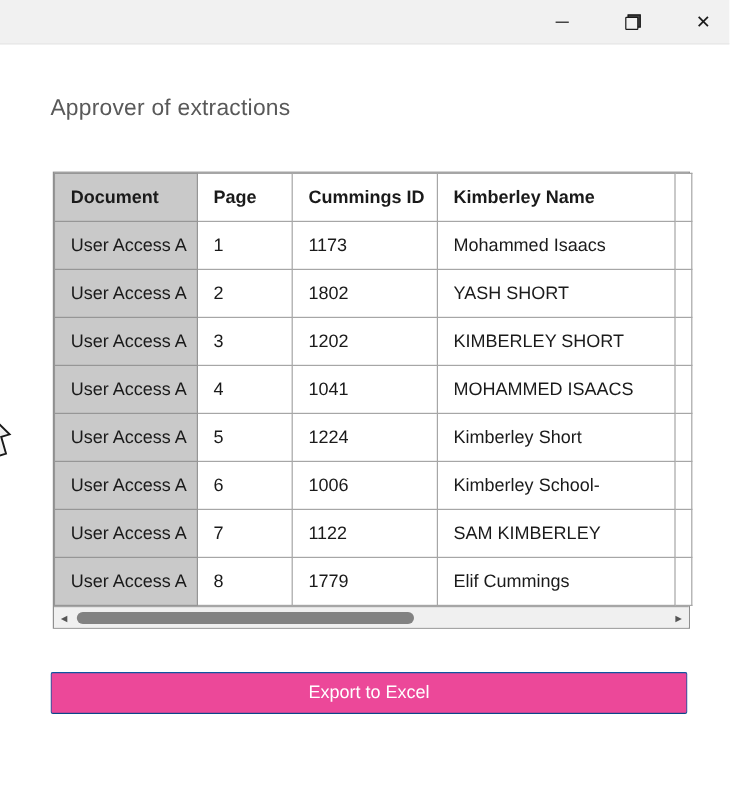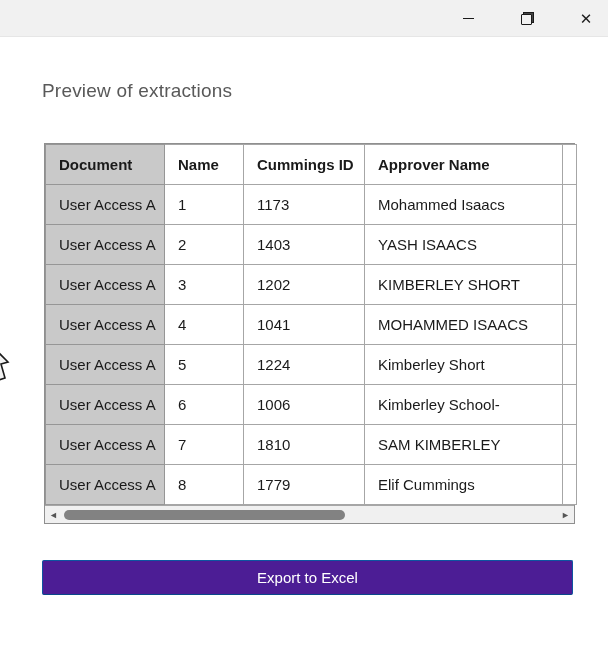--- a/index.html
+++ b/index.html
@@ -109,21 +109,21 @@
     width: 281px; height: 10px;
     background: #828282;
     border-radius: 6px;
   }
 
   
   .export-btn {
     position: absolute;
     left: 42px; top: 560px;
     width: 531px; height: 35px;
-    background: #4c1d95;
+    background: #ec4899;
     border: 1px solid #0d55a0;
     border-bottom-color: #0a478a;
     border-radius: 2px;
     color: #ffffff;
     font-family: "Liberation Sans", sans-serif;
     font-size: 15px;
     text-align: center;
     cursor: pointer;
   }
 
@@ -138,53 +138,53 @@
     <span class="min-glyph"></span>
   </button>
   <button class="tb-btn">
     <span class="restore-glyph"></span>
   </button>
   <button class="tb-btn">
     <span class="close-glyph">✕</span>
   </button>
 </div>
 
-<div class="heading">Preview of extractions</div>
+<div class="heading">Approver of extractions</div>
 
 <div class="grid">
   <table class="datagrid">
     <colgroup>
       <col style="width:119px">
         <col style="width:79px">
         <col style="width:121px">
         <col style="width:198px">
         <col style="width:14px">
     </colgroup>
     <thead>
       <tr>
         <th class="doc-cell">Document</th>
-        <th>Name</th>
+        <th>Page</th>
         <th>Cummings ID</th>
-        <th>Approver Name</th>
+        <th>Kimberley Name</th>
         <th class="sliver"></th>
       </tr>
     </thead>
     <tbody>
       <tr>
         <td class="doc-cell">User Access A</td>
         <td>1</td>
         <td>1173</td>
         <td>Mohammed Isaacs</td>
         <td class="sliver"></td>
       </tr>
       <tr>
         <td class="doc-cell">User Access A</td>
         <td>2</td>
-        <td>1403</td>
-        <td>YASH ISAACS</td>
+        <td>1802</td>
+        <td>YASH SHORT</td>
         <td class="sliver"></td>
       </tr>
       <tr>
         <td class="doc-cell">User Access A</td>
         <td>3</td>
         <td>1202</td>
         <td>KIMBERLEY SHORT</td>
         <td class="sliver"></td>
       </tr>
       <tr>
@@ -204,21 +204,21 @@
       <tr>
         <td class="doc-cell">User Access A</td>
         <td>6</td>
         <td>1006</td>
         <td>Kimberley School-</td>
         <td class="sliver"></td>
       </tr>
       <tr>
         <td class="doc-cell">User Access A</td>
         <td>7</td>
-        <td>1810</td>
+        <td>1122</td>
         <td>SAM KIMBERLEY</td>
         <td class="sliver"></td>
       </tr>
       <tr>
         <td class="doc-cell">User Access A</td>
         <td>8</td>
         <td>1779</td>
         <td>Elif Cummings</td>
         <td class="sliver"></td>
       </tr>

